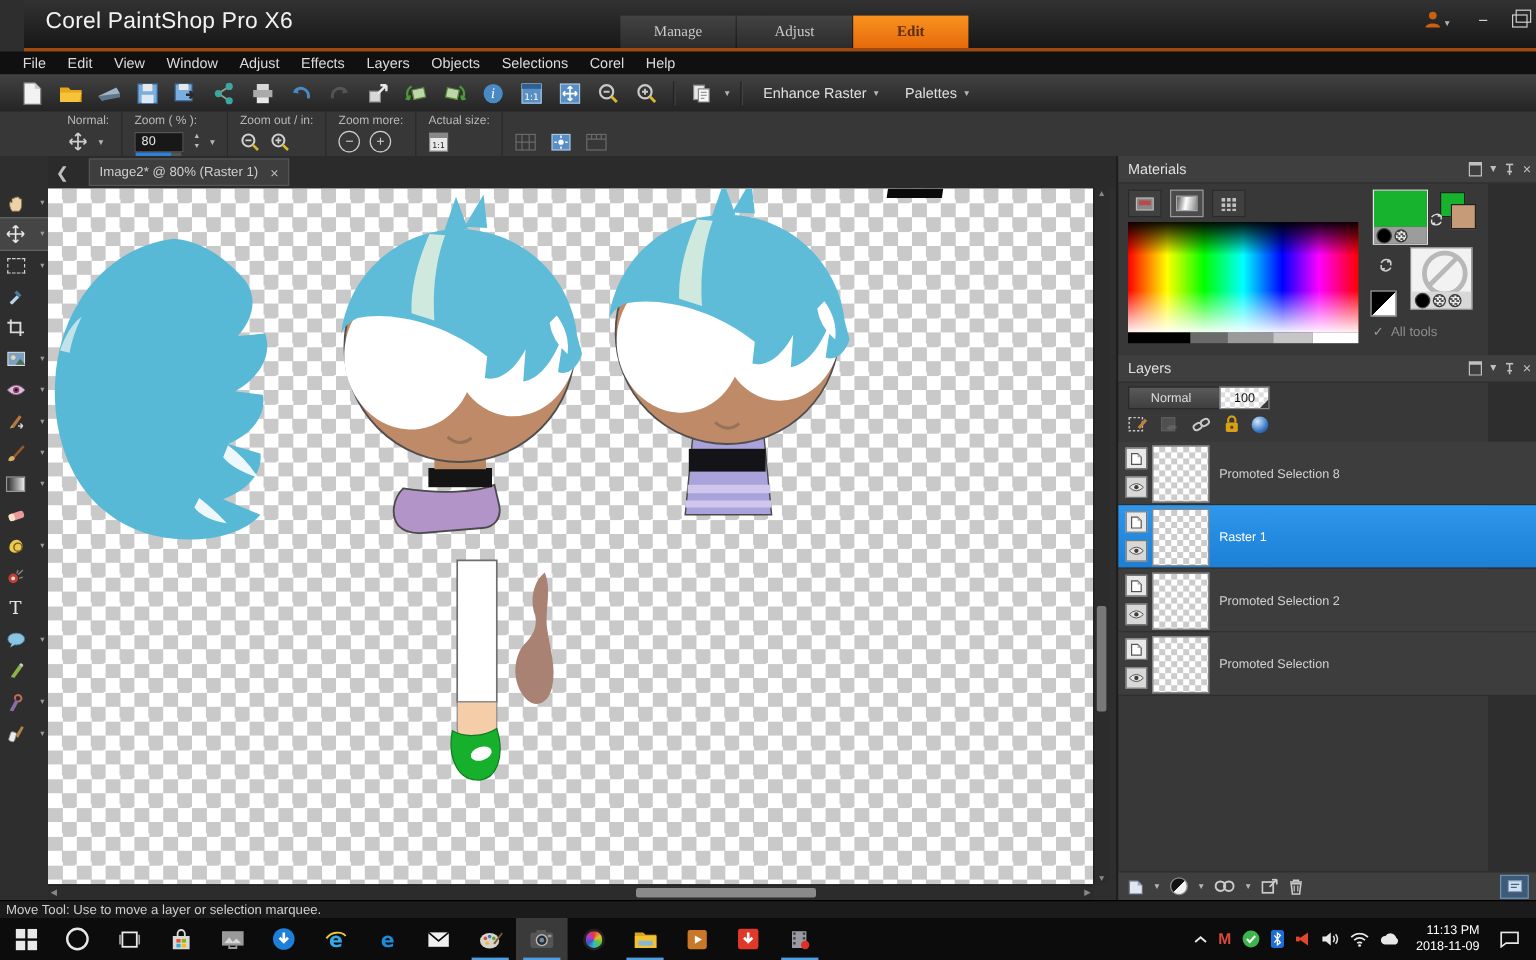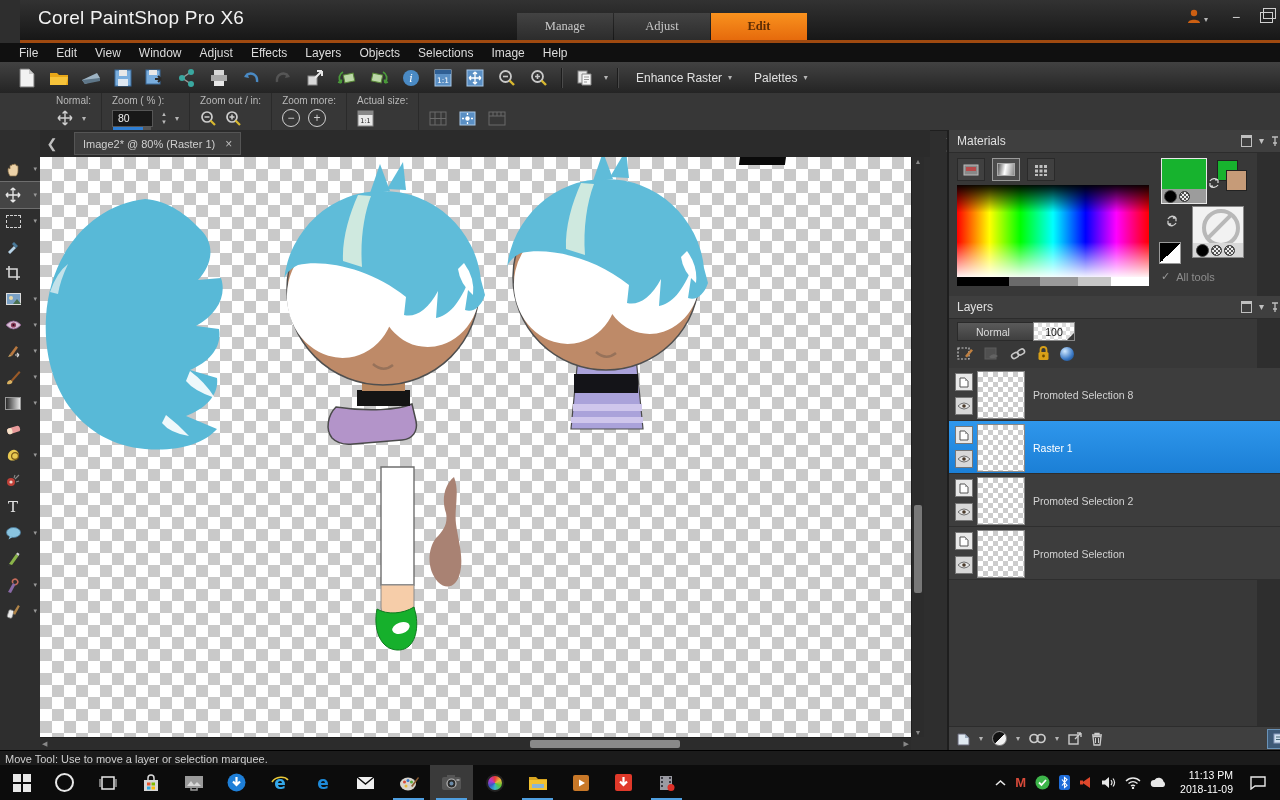--- a/index.html
+++ b/index.html
@@ -69,21 +69,21 @@
   .canvas{left:40px;top:157px;width:871px;height:580px;
     background:repeating-conic-gradient(#c9c9c9 0% 25%, #ffffff 0% 50%);background-size:24px 24px;}
   .vscroll{left:911px;top:157px;width:12px;height:580px;background:#2c2c2c;border-left:1px solid #1e1e1e;}
   .vthumb{position:absolute;left:2px;top:348px;width:8px;height:88px;background:#787878;border-radius:2px;}
   .varr{position:absolute;left:0;width:12px;text-align:center;font-size:7px;color:#888;}
   .hscroll{left:40px;top:737px;width:871px;height:12px;background:#2c2c2c;border-top:1px solid #1e1e1e;}
   .hthumb{position:absolute;left:490px;top:2px;width:150px;height:8px;background:#8a8a8a;border-radius:2px;}
   .harr{position:absolute;top:0;height:12px;display:flex;align-items:center;font-size:7px;color:#888;}
 
   
-  .rightcol{left:930px;top:130px;width:310px;height:620px;background:#383838;border-left:2px solid #1e1e1e;box-sizing:border-box;margin-left:17px;}
+  .rightcol{left:930px;top:130px;width:310px;height:620px;background:#383838;border-left:2px solid #1e1e1e;box-sizing:border-box;}
   .phead{position:relative;height:22px;background:#3f3f3f;display:flex;align-items:center;padding:0 8px;
     font-size:12px;color:#e0e0e0;border-bottom:1px solid #2c2c2c;}
   .phead .hicons{position:absolute;right:6px;display:flex;align-items:center;gap:7px;color:#c0c0c0;}
   .hic{font-size:10px;line-height:1;}
   .winic{width:9px;height:8px;border:1.5px solid #c0c0c0;border-top-width:3px;}
 
   .mat-tabs{position:absolute;left:8px;top:28px;display:flex;gap:7px;}
   .mtab{width:26px;height:21px;background:#404040;border:1px solid #2a2a2a;display:flex;align-items:center;justify-content:center;}
   .mtab.active{border:1px solid #9a9a9a;background:#4c4c4c;}
   .rainbow{position:absolute;left:8px;top:55px;width:192px;height:92px;
@@ -174,21 +174,21 @@
   <div class="abs menubar">
     <div class="menu-item">File</div>
     <div class="menu-item">Edit</div>
     <div class="menu-item">View</div>
     <div class="menu-item">Window</div>
     <div class="menu-item">Adjust</div>
     <div class="menu-item">Effects</div>
     <div class="menu-item">Layers</div>
     <div class="menu-item">Objects</div>
     <div class="menu-item">Selections</div>
-    <div class="menu-item">Image</div>
+    <div class="menu-item">Corel</div>
     <div class="menu-item">Help</div>
   </div>
 
   <div class="abs toolbar1">
     <div class="ti">
         <svg width="18" height="20" viewBox="0 0 18 20">
           <path d="M2,1 h9 l5,5 v13 h-14 Z" fill="#f2f2f2" stroke="#777"></path>
           <path d="M11,1 l5,5 h-5 Z" fill="#c9c9c9"></path>
         </svg>
       </div>

